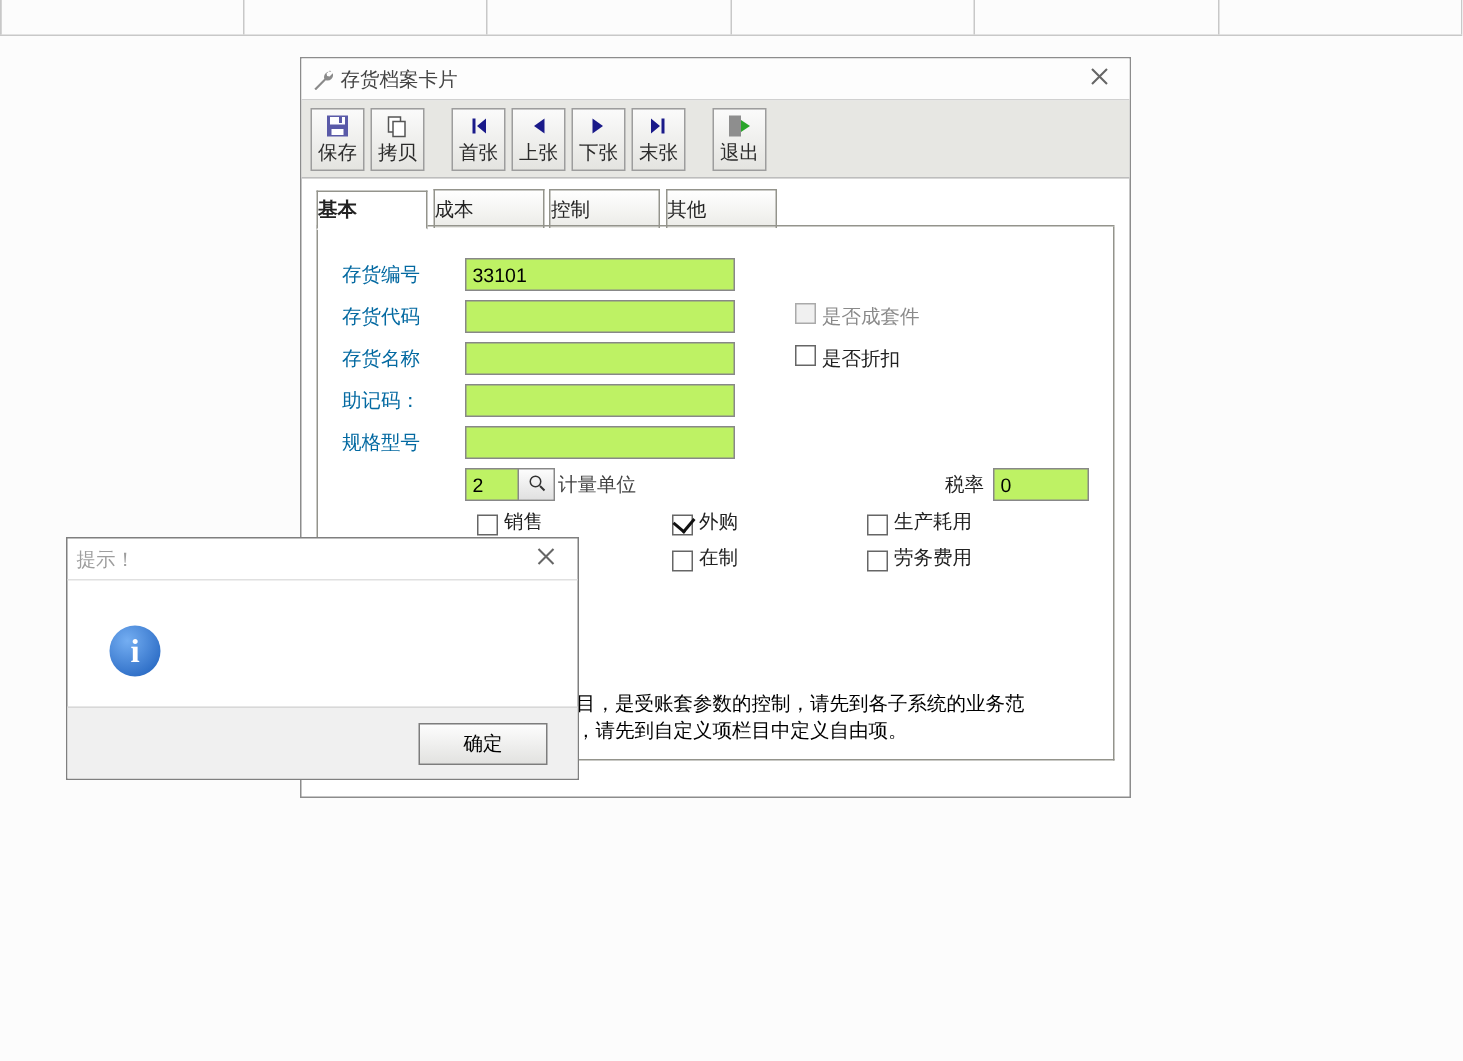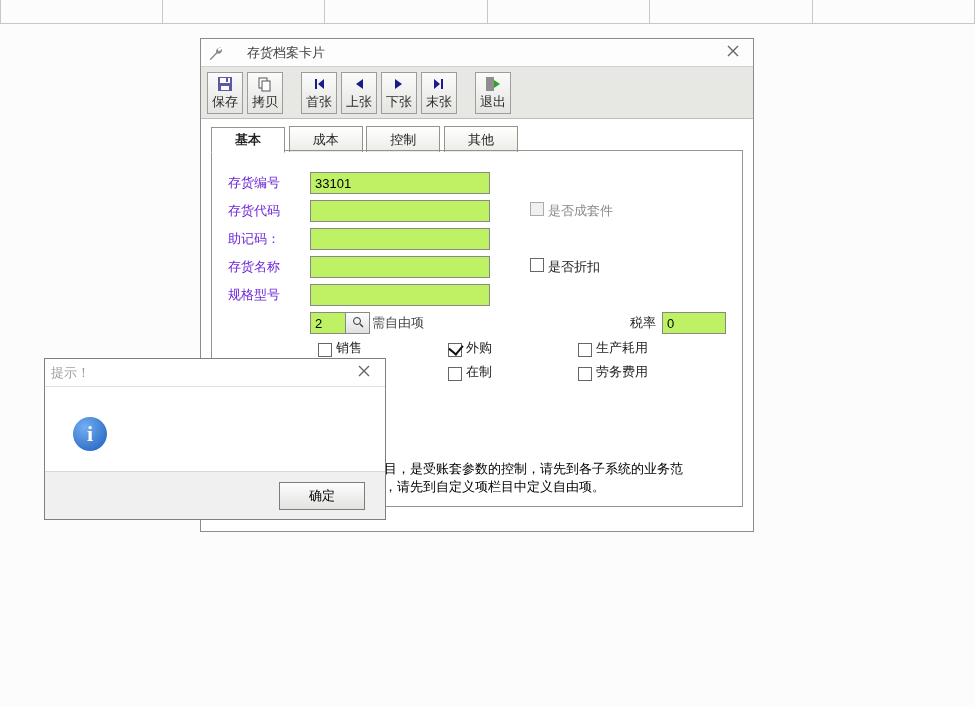--- a/index.html
+++ b/index.html
@@ -40,21 +40,20 @@
     background: #fff;
     border: 1px solid #8c8c8c;
   }
   .titlebar {
     height: 28px;
     display: flex;
     align-items: center;
     padding: 0 4px 0 6px;
     border-bottom: 1px solid #d0d0d0;
     background: #fdfdfd;
-    gap: 20px;
   }
   .titlebar .wicon {
     width: 16px; height: 16px;
     display:flex; align-items:center; justify-content:center;
     color: #888;
     margin-right: 4px;
   }
   .titlebar .title { color:#444; }
   .titlebar .spacer { flex:1; }
   .closebtn {
@@ -99,21 +98,21 @@
   }
   .tabstrip .tabline {
     position:absolute;
     left:0; right:0;
     top:25px;
     border-top:1px solid #94948c;
   }
   .tab {
     display:inline-flex;
     align-items:center;
-    justify-content:center;
+    justify-content:flex-start;
     height:26px;
     width:74px;
     border:1px solid #94948c;
     border-bottom:none;
     background: linear-gradient(#fff,#ebebe7);
     font-size:13px;
     position:relative;
     top:1px;
   }
   .tab.active {
@@ -126,21 +125,21 @@
   
   .panel {
     margin: 0 10px 10px 10px;
     border:1px solid #94948c;
     border-top:none;
     height: 356px;
     padding: 18px 16px 6px 16px;
     position:relative;
   }
   .row { display:flex; align-items:center; height:28px; }
-  .lbl { width:82px; font-size:13px; color:#6d28d9; }
+  .lbl { width:82px; font-size:13px; color:#0369a1; }
   .inp {
     height:22px;
     border:1px solid #888;
     background:#bef264;
     font-family:inherit;
     font-size:13px;
     padding:0 4px;
   }
   .inp.wide { width:180px; }
   .inp.sm { width:90px; }
@@ -371,52 +370,52 @@
       <span class="lbl">存货代码</span>
       <input class="inp wide" value="" style="">
       <span style="width:40px"></span>
       <span class="cbline disabled">
         <span class="cb"></span>
         <span class="cblabel">是否成套件</span>
       </span>
     </div>
 
     <div class="row">
-      <span class="lbl">助记码：</span>
-      <input class="inp wide" value="" style="">
-    </div>
-
-    <div class="row">
       <span class="lbl">存货名称</span>
       <input class="inp wide" value="" style="">
       <span style="width:40px"></span>
       <span class="cbline">
         <span class="cb"></span>
         <span class="cblabel">是否折扣</span>
       </span>
+    </div>
+
+    <div class="row">
+      <span class="lbl">助记码：</span>
+      <input class="inp wide" value="" style="">
     </div>
 
     <div class="row">
       <span class="lbl">规格型号</span>
       <input class="inp wide" value="" style="">
     </div>
 
 
     <div class="row3">
       <div class="cell" style="margin-left:82px;">
         <input class="inp" style="width: 36px;" value="2">
         <button class="pickbtn">
           <span>
             <svg width="12" height="12" viewBox="0 0 12 12">
                 <circle cx="5" cy="5" r="3.5" fill="none" stroke="#333"></circle>
                 <path d="M8 8l3 3" stroke="#333" stroke-width="1.3"></path>
               </svg>
           </span>
         </button>
-        <span class="readonly">需自由项</span>
+        <span class="readonly">计量单位</span>
       </div>
       <div class="cell" style="margin-left:auto;">
         <span class="lbl2">税率</span>
         <input class="inp" style="width: 64px;" value="0">
       </div>
     </div>
 
     <div class="cbgrid">
       <div class="cbcell">
           <span class="cb"></span>

